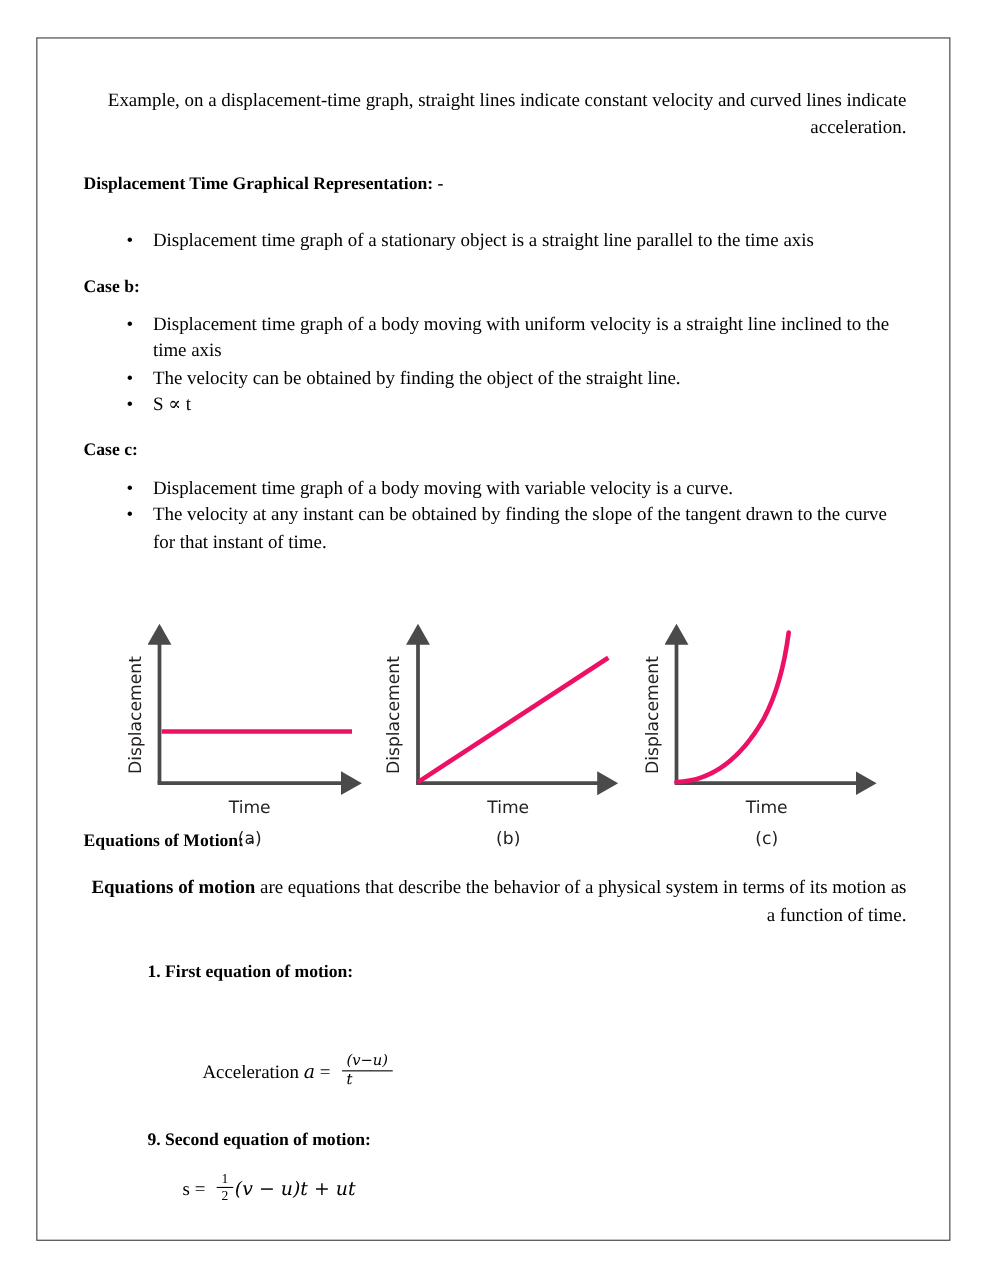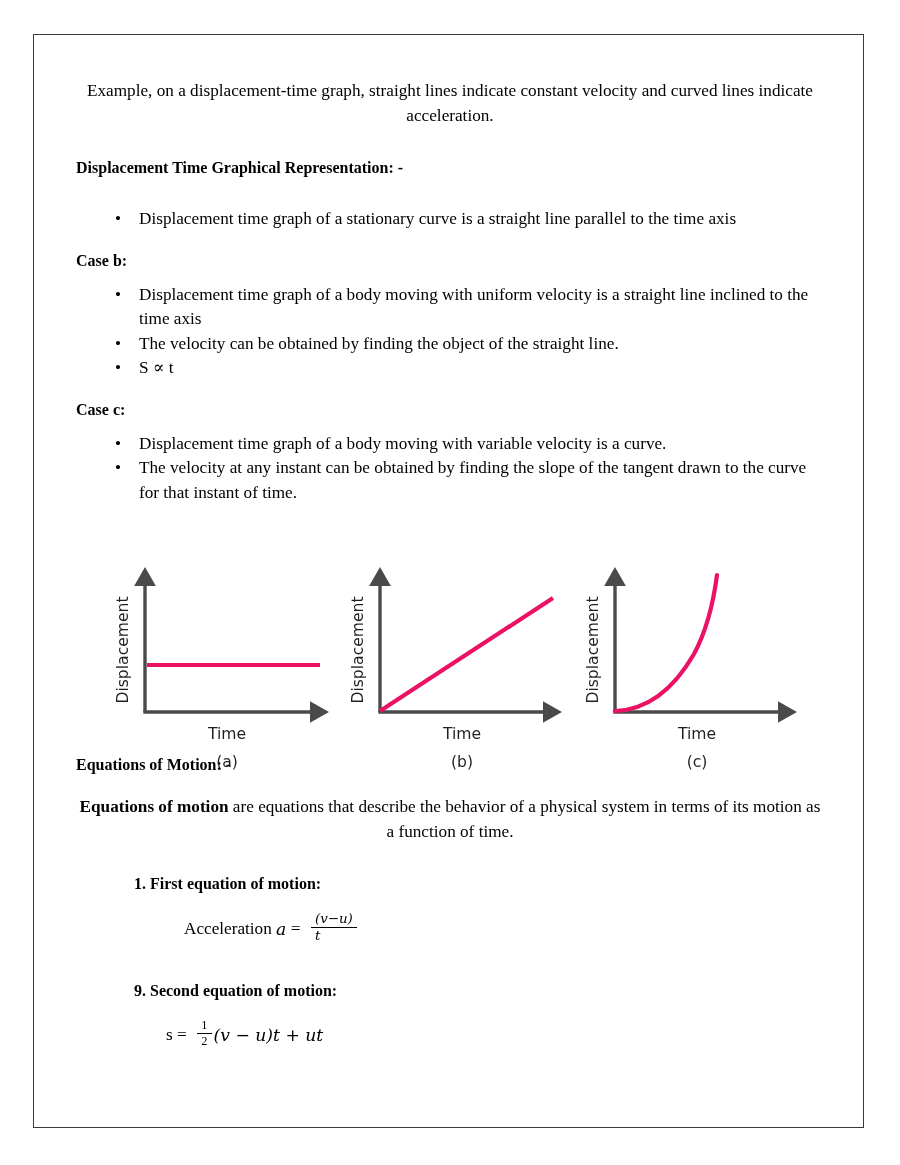--- a/index.html
+++ b/index.html
@@ -32,21 +32,21 @@
     left: 76px;
     top: 78px;
     width: 748px;
   }
 
   
   p.para {
     margin: 0 0 0 0;
     font-size: 17.2px;
     line-height: 25px;
-    text-align: center;
+    text-align: right;
   }
 
   .gap-lg { height: 28px; }
   .gap-md { height: 17px; }
   .gap-sm { height: 10px; }
 
   h3.heading {
     margin: 0;
     font-size: 16px;
     font-weight: bold;
@@ -86,21 +86,21 @@
   }
   #figure-row svg { display: block; }
 
   
   .math-line {
     font-size: 17.2px;
     line-height: 26px;
     font-family: "Liberation Serif", "DejaVu Serif", serif;
   }
   .indent-1 { padding-left: 58px; }
-  .indent-2 { padding-left: 108px; }
+  .indent-2 { padding-left: 108px; margin-top: 46px; }
   .indent-3 { padding-left: 90px; }
 
   .mi {
     font-style: italic;
     font-family: "DejaVu Serif", "Liberation Serif", serif;
   }
   .frac {
     display: inline-block;
     vertical-align: middle;
     text-align: left;
@@ -136,21 +136,21 @@
   <div class="gap-lg"></div>
 
   <h3 class="heading">Displacement Time Graphical Representation: -</h3>
 
   <div class="gap-md"></div>
 
   <div class="gap-sm"></div>
   <ul class="bullets">
     <li>
       <span class="bullet-dot">•</span>
-      <span>Displacement time graph of a stationary curve is a straight line parallel to the time axis</span>
+      <span>Displacement time graph of a stationary object is a straight line parallel to the time axis</span>
     </li>
   </ul>
 
   <div class="gap-md"></div>
 
   <h3 class="heading">Case b:</h3>
   <div class="gap-sm"></div>
   <ul class="bullets">
     <li>
       <span class="bullet-dot">•</span>

